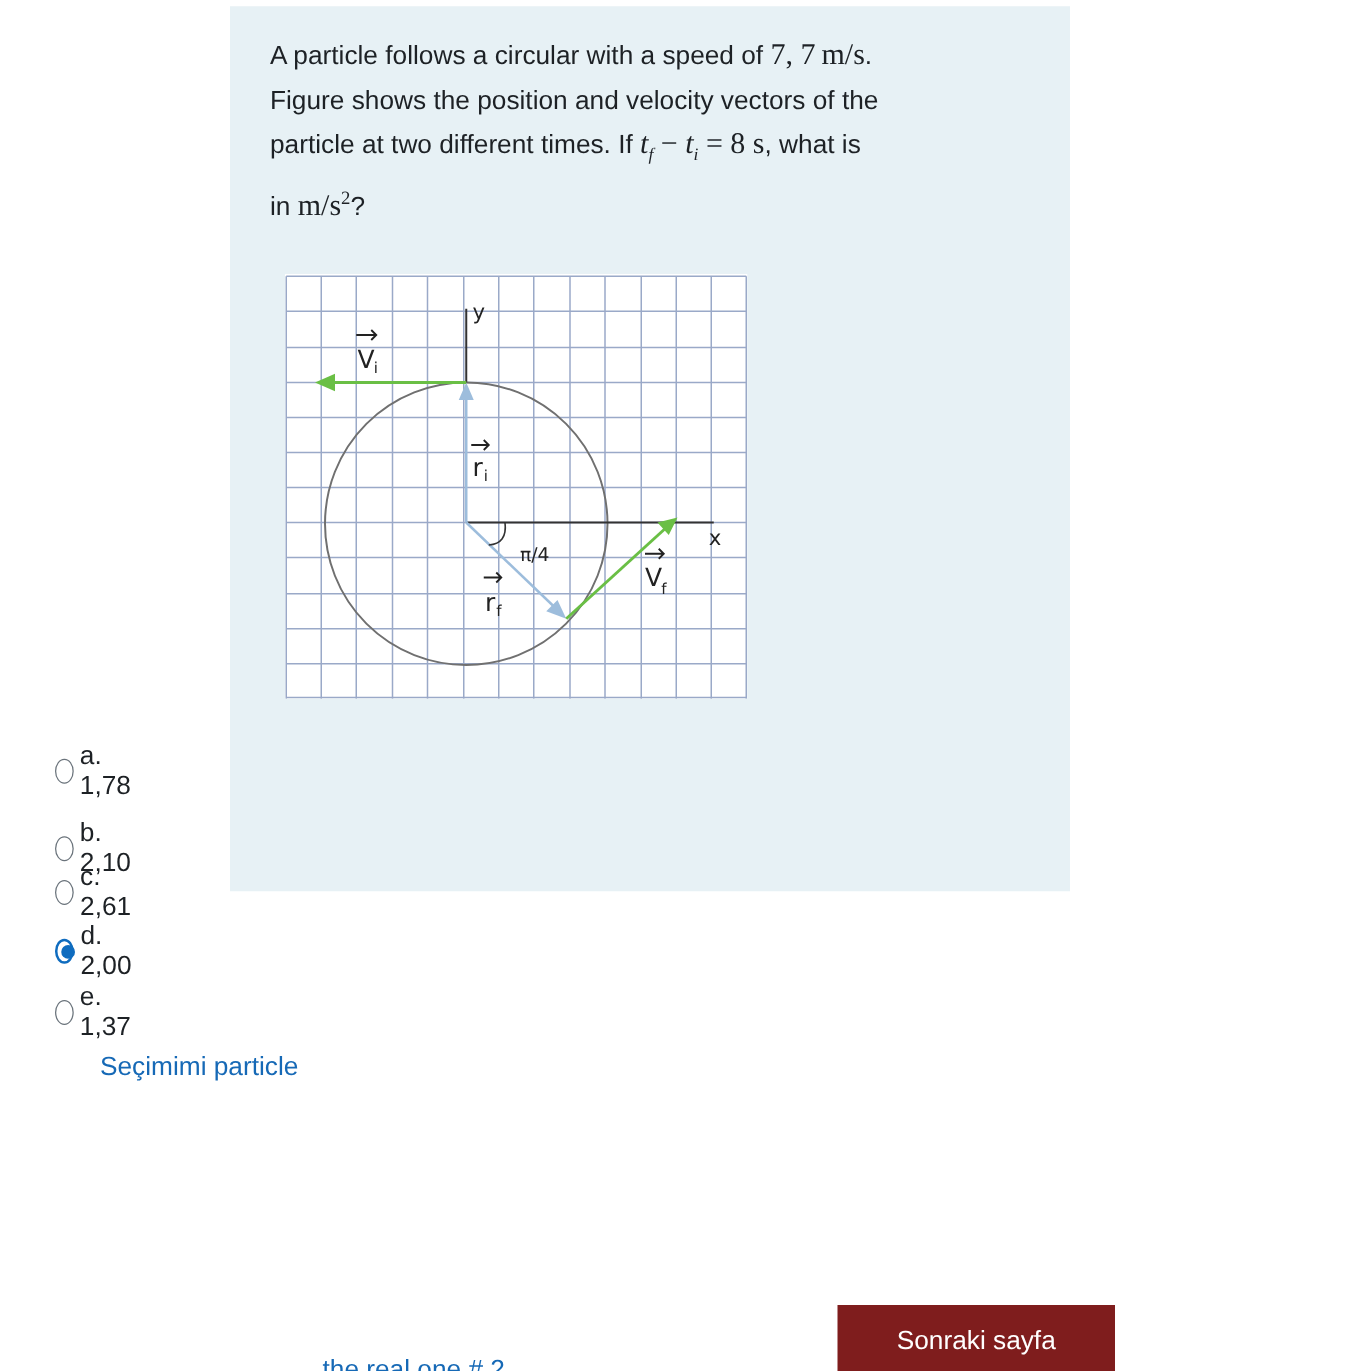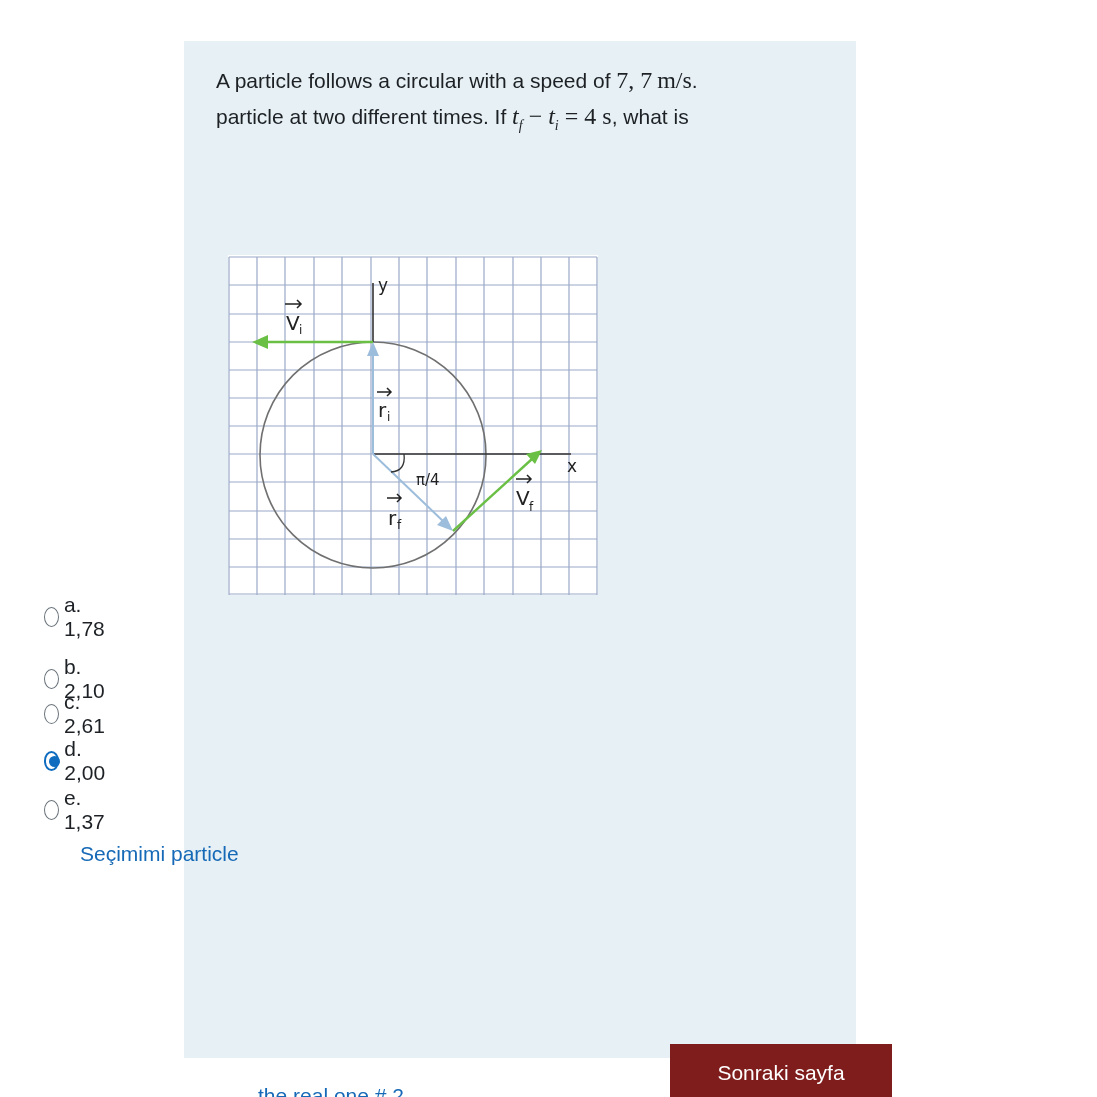--- a/index.html
+++ b/index.html
@@ -1,19 +1,19 @@
 <!DOCTYPE html>
 <html><head>
 <meta charset="utf-8">
 <style>
   html, body { margin: 0; padding: 0; background: #ffffff; }
   body { width: 1097px; height: 1097px; position: relative; overflow: hidden;
          font-family: "Liberation Sans", "DejaVu Sans", sans-serif; color: #1d2125; }
-  .panel { position: absolute; left: 184px; top: 5px; width: 672px; height: 1017px;
-           background: #e7f1f5; margin-top: 36px; }
+  .panel { position: absolute; left: 184px; top: 5px; width: 672px; height: 708px;
+           background: #e7f1f5; }
   .qtext { position: absolute; left: 32px; top: 22px; width: 620px;
            font-size: 21px; line-height: 35.5px; color: #1d2125; }
   .math { font-family: "Liberation Serif", "DejaVu Serif", serif; font-size: 24px; }
   .math i { font-style: italic; }
   .figure { position: absolute; left: 44px; top: 214px; width: 370px; height: 340px; }
   .options { position: absolute; left: 44px; top: 592px; }
   .opt { position: absolute; left: 0; height: 30px; display: flex; align-items: center; cursor: pointer; }
   .radio { width: 20px; height: 20px; border-radius: 50%; border: 1.5px solid #6a737b;
            background: #fff; box-sizing: border-box; position: relative; }
   .radio.checked { border: 2px solid #0f6cbf; }
@@ -30,22 +30,26 @@
 </style>
 </head>
 <body>
 
 <div class="panel">
 
   <div class="qtext">
     <div>
       <span>A particle follows a circular with a speed of </span><span class="math"><span>7, 7</span> <span>m/s</span></span><span>.</span>
     </div>
+    <div>Figure shows the position and velocity vectors of the</div>
     <div>
-      <span>particle at two different times. If </span><span class="math"><i>t</i><sub style="font-size:14px;font-style:italic">f</sub><span> − </span><i>t</i><sub style="font-size:14px;font-style:italic">i</sub><span> = 4 s</span></span><span>, what is</span>
+      <span>particle at two different times. If </span><span class="math"><i>t</i><sub style="font-size:14px;font-style:italic">f</sub><span> − </span><i>t</i><sub style="font-size:14px;font-style:italic">i</sub><span> = 8 s</span></span><span>, what is</span>
+    </div>
+    <div>
+      <span>in </span><span class="math"><span>m/s</span><sup style="font-size:15px">2</sup></span><span>?</span>
     </div>
   </div>
 
   <svg class="figure" viewBox="0 0 370 340" width="370" height="340">
     <rect x="0" y="0" width="370" height="340" fill="#ffffff"></rect>
     <g stroke="#9aa9c8" stroke-width="1.2" fill="none">
       <line x1="1" y1="2" x2="1" y2="340"></line>
         <line x1="29" y1="2" x2="29" y2="340"></line>
       <line x1="57" y1="2" x2="57" y2="340"></line>
         <line x1="86" y1="2" x2="86" y2="340"></line>

